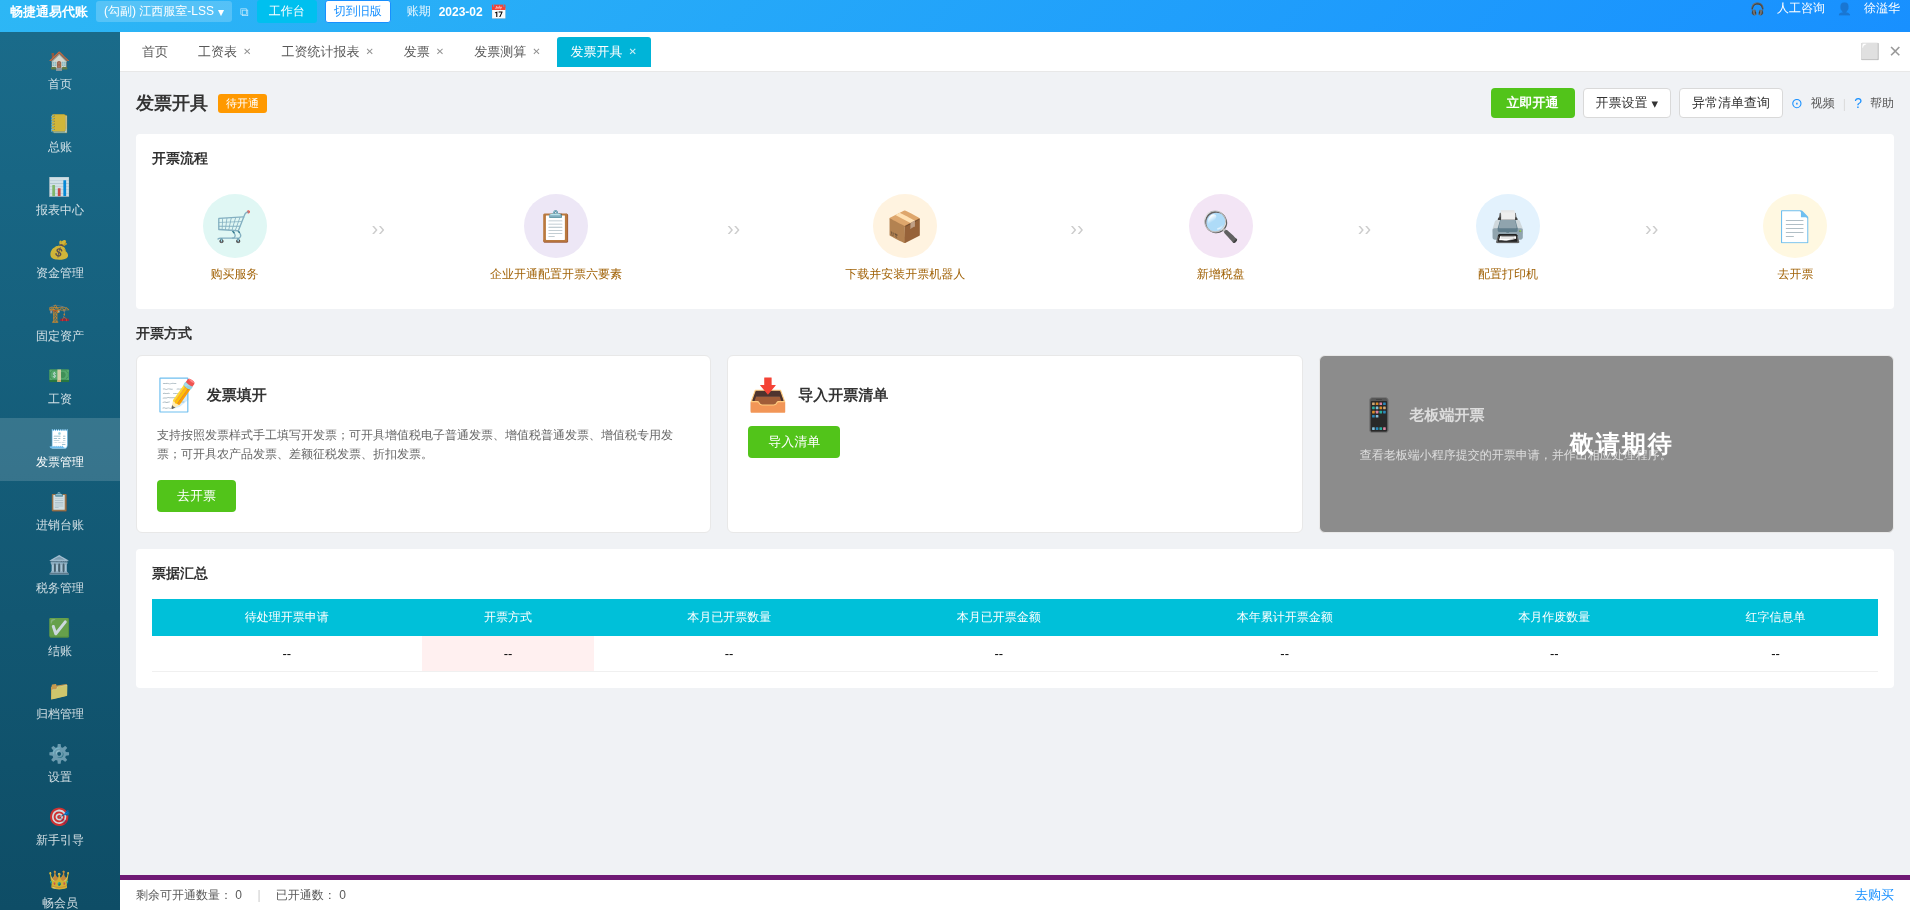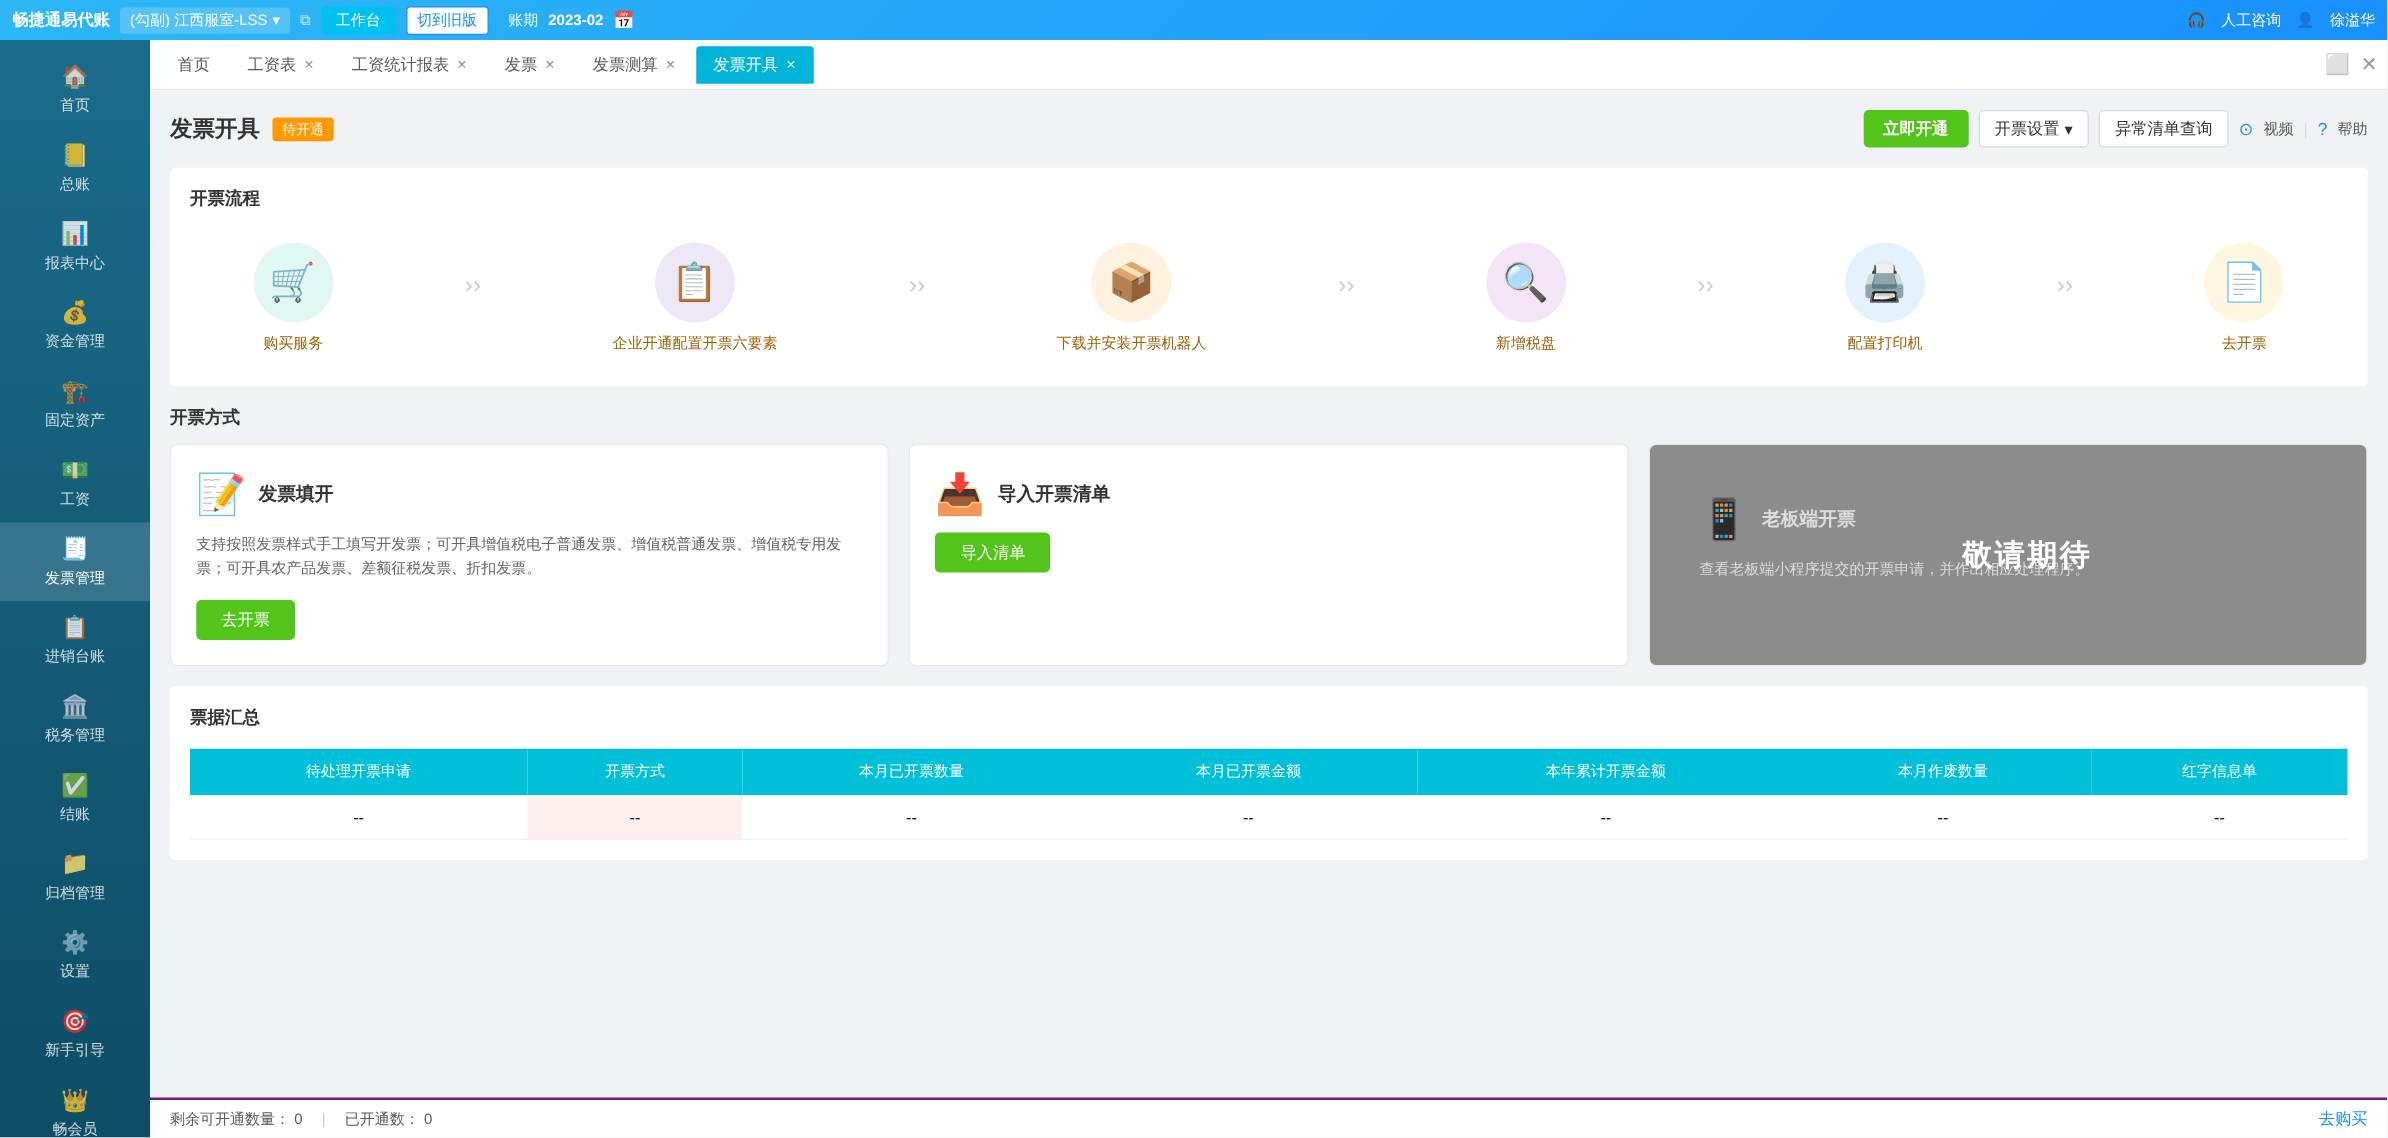--- a/index.html
+++ b/index.html
@@ -3,21 +3,21 @@
   <meta charset="utf-8">
   <style>
     * { box-sizing: border-box; margin: 0; padding: 0; }
     body { font-family: 'Microsoft YaHei', Arial, sans-serif; font-size: 13px; background: #f5f5f5; overflow: hidden; }
 
     
     .top-bar {
       height: 32px;
       background: linear-gradient(135deg, #2db7f5, #1890ff);
       display: flex;
-      align-items: center;
+      align-items: flex-start;
       padding: 0 10px;
       color: white;
       font-size: 12px;
       justify-content: space-between;
     }
     .top-bar-left { display: flex; align-items: center; gap: 8px; }
     .top-bar-logo { font-size: 13px; font-weight: bold; color: white; }
     .top-bar-company {
       background: rgba(255,255,255,0.2);
       border-radius: 3px;
@@ -219,21 +219,21 @@
       text-align: center;
       font-size: 13px;
       background: white;
       border-bottom: 1px solid #f0f0f0;
     }
     .summary-table td.highlight { background: #fff0f0; }
 
     
     .footer {
       background: white;
-      border-top: 2px solid #701a75;
+      border-top: 5px solid #701a75;
       padding: 6px 16px;
       display: flex;
       align-items: center;
       justify-content: space-between;
       font-size: 12px;
       color: #595959;
       flex-shrink: 0;
     }
   </style>
 </head>

